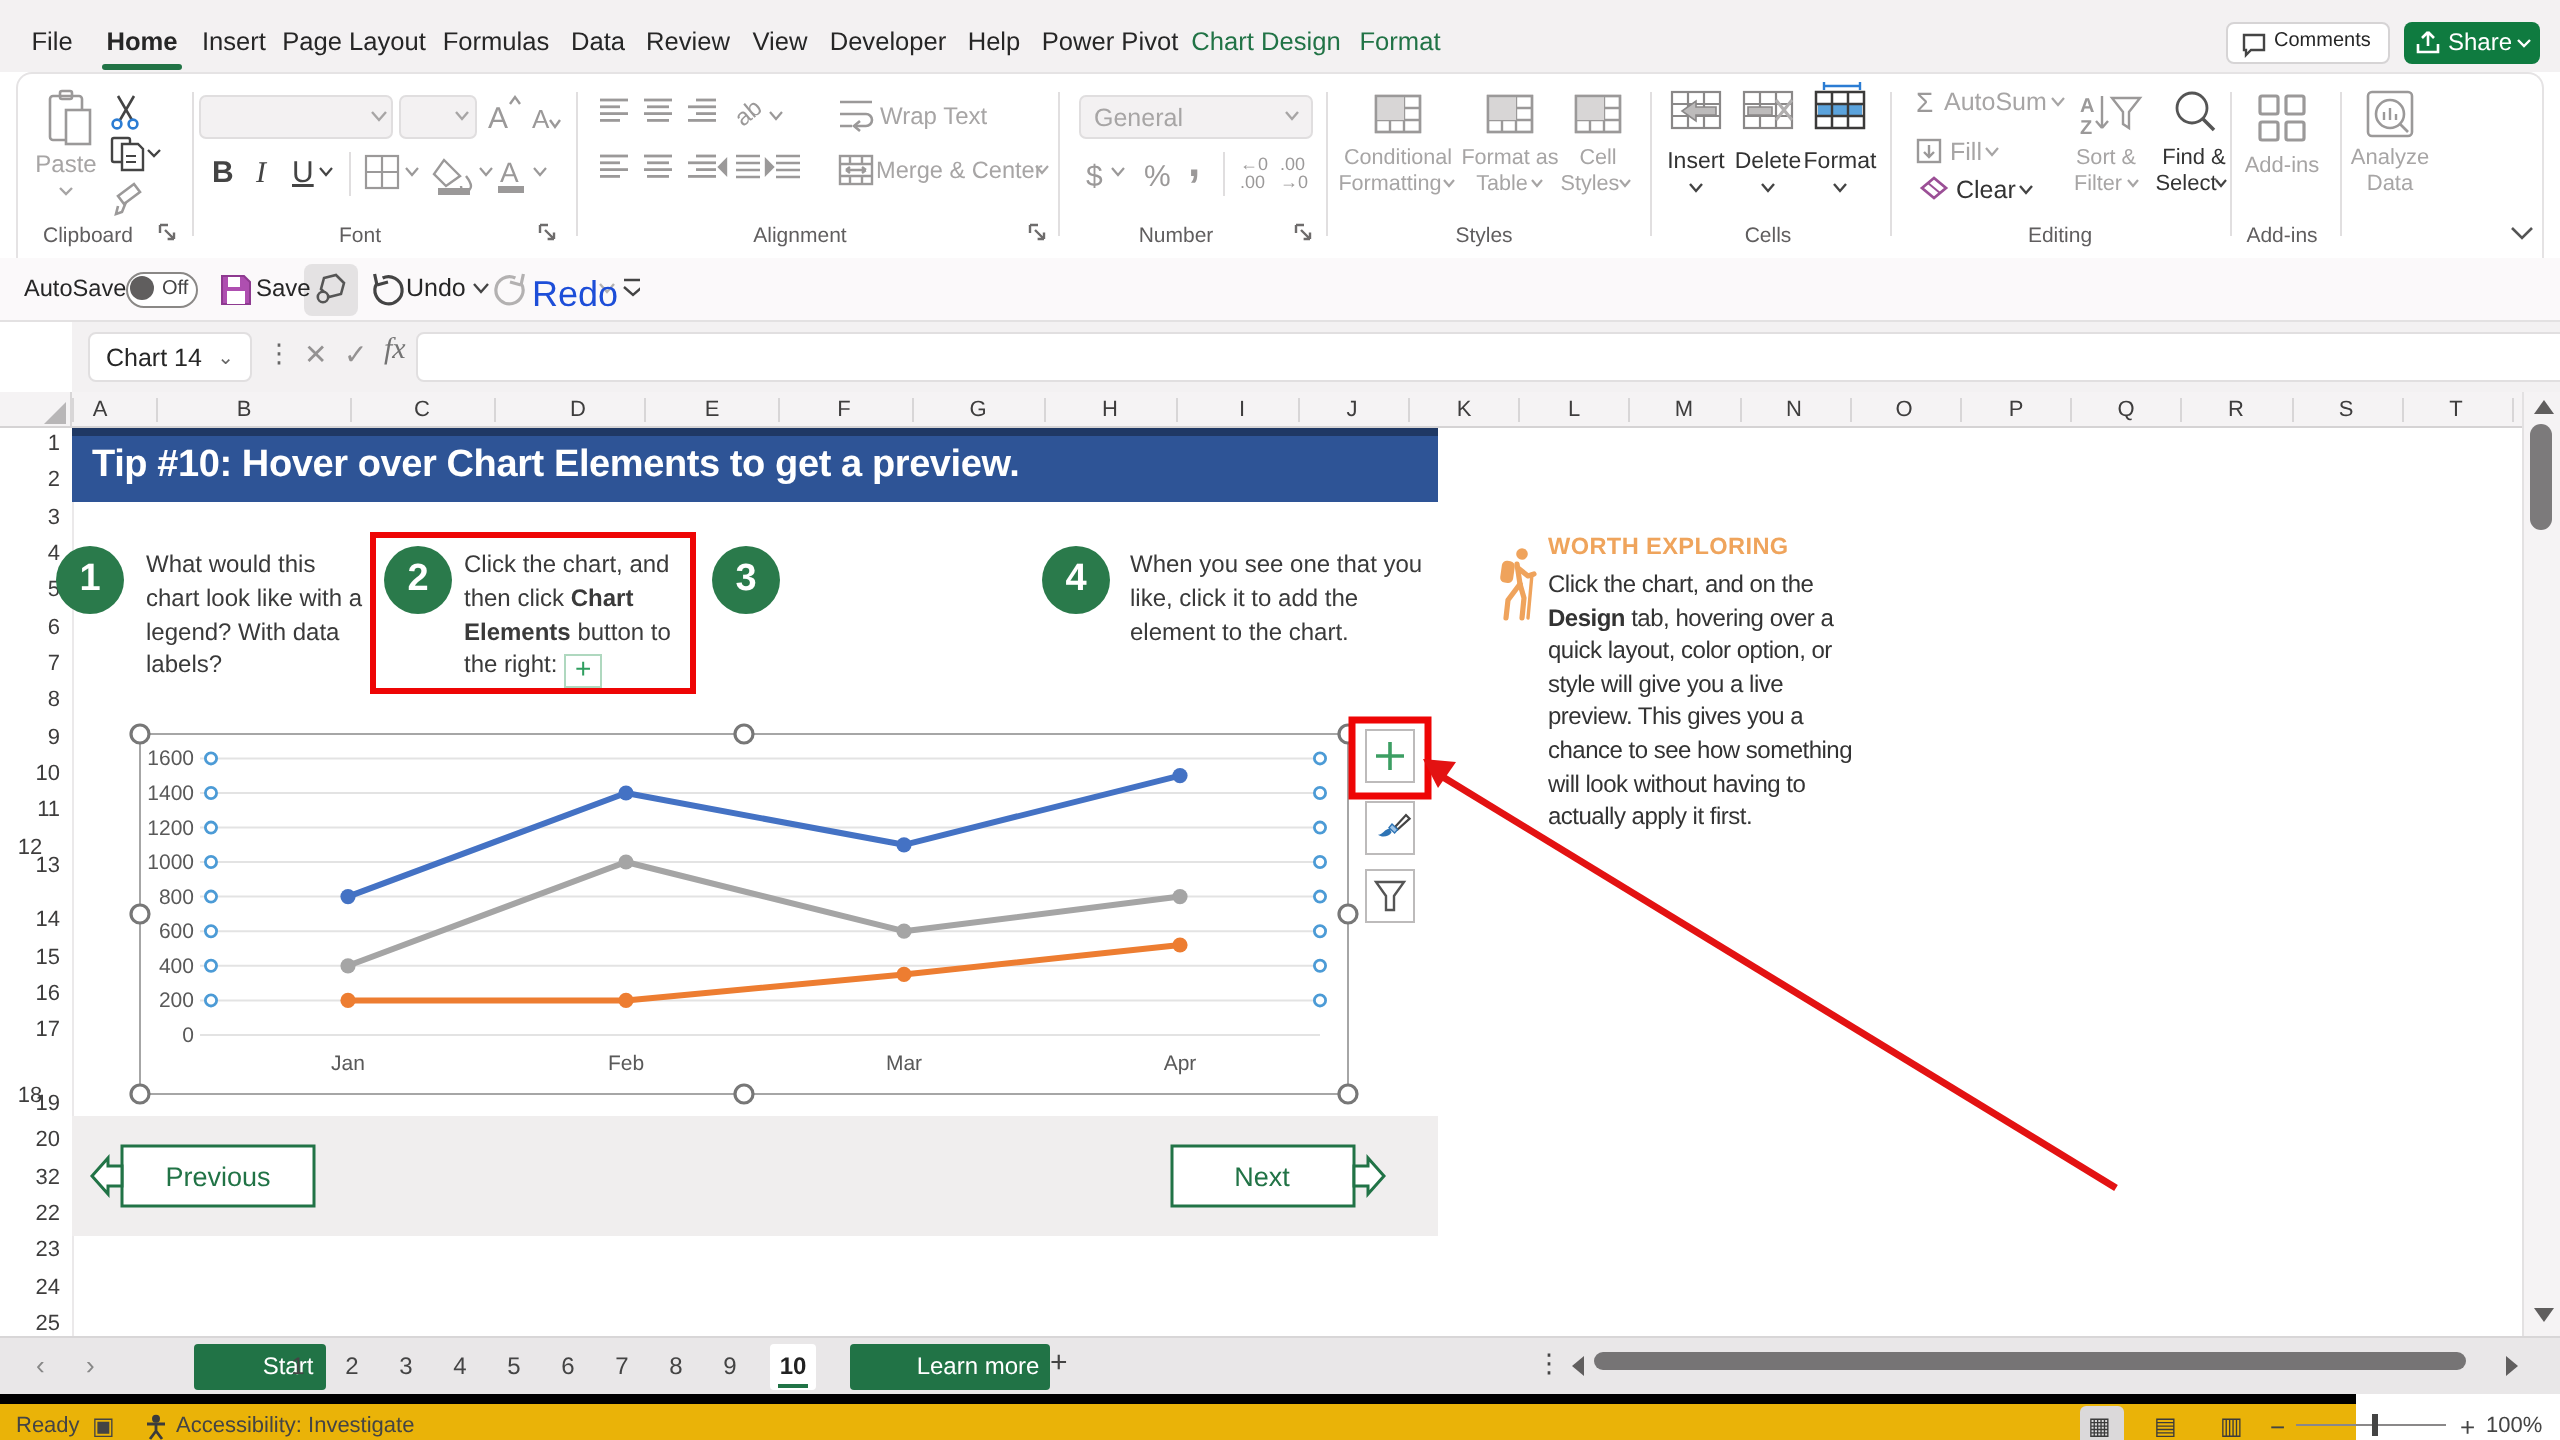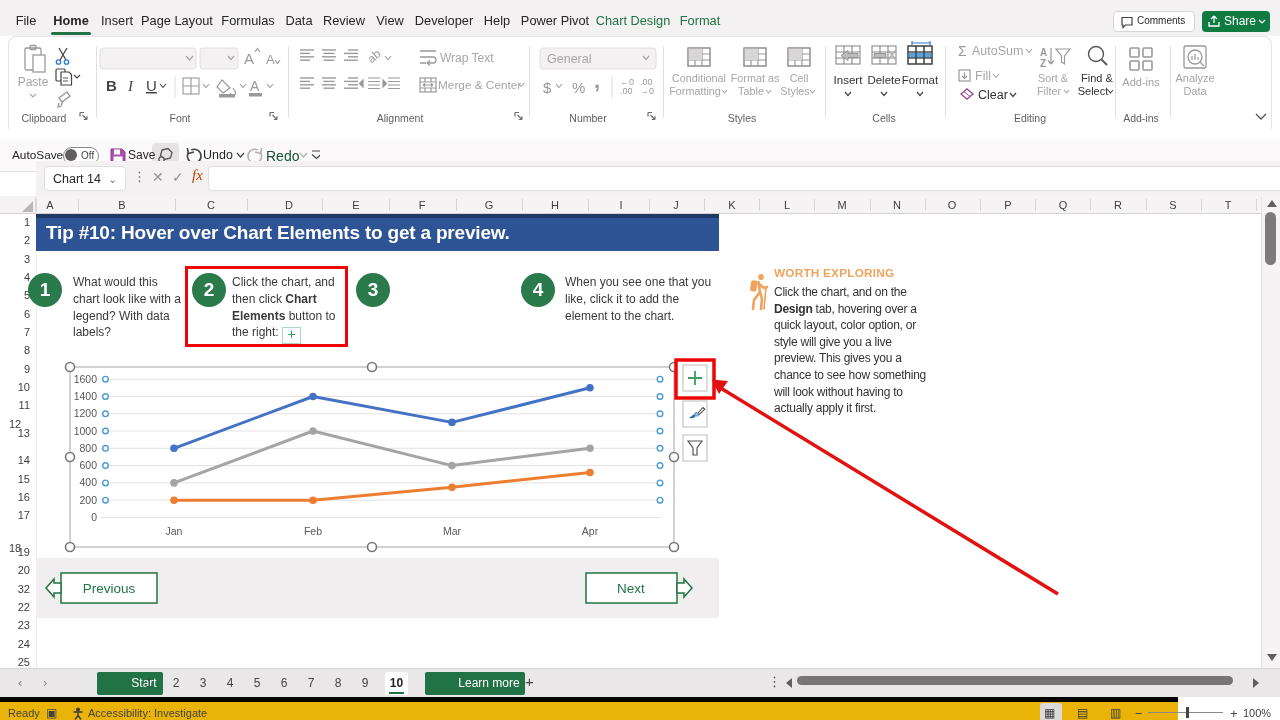--- a/index.html
+++ b/index.html
@@ -6,21 +6,21 @@
   body{width:1280px;height:720px;overflow:hidden;font-family:"Liberation Sans",sans-serif;background:#fff;position:relative;}
   .abs{position:absolute;}
   
   #topbar{left:0;top:0;width:1280px;height:36px;background:#F3F1F2;}
   .tab{position:absolute;top:0;height:36px;line-height:42px;font-size:12.8px;color:#262626;text-align:center;}
   .tab.green{color:#217346;}
   #ribboncard{left:8px;top:36px;width:1264px;height:93px;background:#FFFFFF;border-radius:8px 8px 0 0;border:1px solid #E5E3E4;border-bottom:none;box-sizing:border-box;}
   .grouplabel{position:absolute;top:76px;font-size:10.5px;color:#605E5F;text-align:center;}
   .gdiv{position:absolute;top:10px;width:1px;height:72px;background:#E1DFE0;}
   
-  #qat{left:0;top:140px;width:1280px;height:32px;background:#FBF9FA;border-bottom:1px solid #E3E1E2;box-sizing:border-box;}
+  #qat{left:0;top:129px;width:1280px;height:32px;background:#FBF9FA;border-bottom:1px solid #E3E1E2;box-sizing:border-box;}
   
   #frow{left:0;top:161px;width:1280px;height:35px;background:#F3F1F2;margin-left:36px;}
   #namebox{position:absolute;left:8px;top:5px;width:82px;height:25px;background:#fff;border:1px solid #E1DFE0;border-radius:4px;font-size:12.5px;color:#262626;line-height:25px;padding-left:8px;box-sizing:border-box;}
   #fxfield{position:absolute;left:172px;top:5px;width:1086px;height:25px;background:#fff;border:1px solid #E1DFE0;border-radius:4px;box-sizing:border-box;}
   
   #colhead{left:0;top:196px;width:1280px;height:18px;background:#F5F3F4;border-bottom:1px solid #D5D3D4;box-sizing:border-box;}
   .colL{position:absolute;top:0;height:18px;line-height:18px;font-size:11px;color:#3E3D3D;text-align:center;width:30px;margin-left:-15px;}
   .ctick{position:absolute;top:3px;height:12px;width:1px;background:#D8D6D7;}
   
   #grid{left:0;top:214px;width:1280px;height:454px;background:#FFFFFF;}
@@ -351,29 +351,29 @@
     <path d="M 188.5 12.5 a 6.8 6.8 0 1 0 2.8 -2.5" fill="none" stroke="#444" stroke-width="1.6"></path>
       <path d="M 188.5 13.5 l -1.2 -5.5 M 188.5 13.5 l 5.5 -1.5" stroke="#444" stroke-width="1.6" fill="none"></path>
     <path d="M 237 13 l 3.5 4 3.5 -4" stroke="#444" fill="none" stroke-width="1.2"></path>
     <path d="M 260.5 12.5 a 6.8 6.8 0 1 1 -2.8 -2.5" fill="none" stroke="#B3B1B1" stroke-width="1.6"></path>
       <path d="M 260.5 13.5 l 1.2 -5.5 M 260.5 13.5 l -5.5 -1.5" stroke="#B3B1B1" stroke-width="1.6" fill="none"></path>
     <path d="M 300 13 l 3.5 4 3.5 -4" stroke="#B3B1B1" fill="none" stroke-width="1.2"></path>
     <path d="M 312 12 h 9 M 312 15.5 l 4.5 4 4.5 -4" stroke="#444" fill="none" stroke-width="1.2" transform="translate(0,-1)"></path>
   </svg>
   <div style="position:absolute;left:128px;top:8px;font-size:12px;color:#262626;">Save</div>
   <div style="position:absolute;left:203px;top:8px;font-size:12.5px;color:#262626;">Undo</div>
-  <div style="position:absolute;left:266px;top:8px;font-size:14px;color:#14532d;">Redo</div>
+  <div style="position:absolute;left:266px;top:8px;font-size:18px;color:#1d4ed8;">Redo</div>
 </div>
 
 <div class="abs" id="frow">
   <div id="namebox">Chart 14<span style="position:absolute;right:8px;color:#666;font-size:10px;">⌄</span></div>
   <div style="position:absolute;left:97px;top:8px;color:#666;font-size:13px;">⋮</div>
   <div style="position:absolute;left:116px;top:8px;color:#949292;font-size:14px;">✕</div>
   <div style="position:absolute;left:136px;top:8px;color:#949292;font-size:14px;">✓</div>
-  <div style="position:absolute;left:156px;top:6px;color:#c2410c;font-size:15px;font-style:italic;font-family:'Liberation Serif',serif;">fx</div>
+  <div style="position:absolute;left:156px;top:6px;color:#737373;font-size:15px;font-style:italic;font-family:'Liberation Serif',serif;">fx</div>
   <div id="fxfield"></div>
   <div style="position:absolute;left:1262px;top:10px;color:#666;font-size:10px;">⌄</div>
 </div>
 
 <div class="abs" id="colhead">
   <div style="position:absolute;left:0;top:0;width:36px;height:18px;border-right:1px solid #D8D6D7;box-sizing:border-box;">
     <div style="position:absolute;right:2px;bottom:2px;width:0;height:0;border-left:11px solid transparent;border-bottom:11px solid #B8B6B7;"></div>
   </div>
 <div class="colL" style="left:50px;">A</div>
     <div class="colL" style="left:122px;">B</div>

